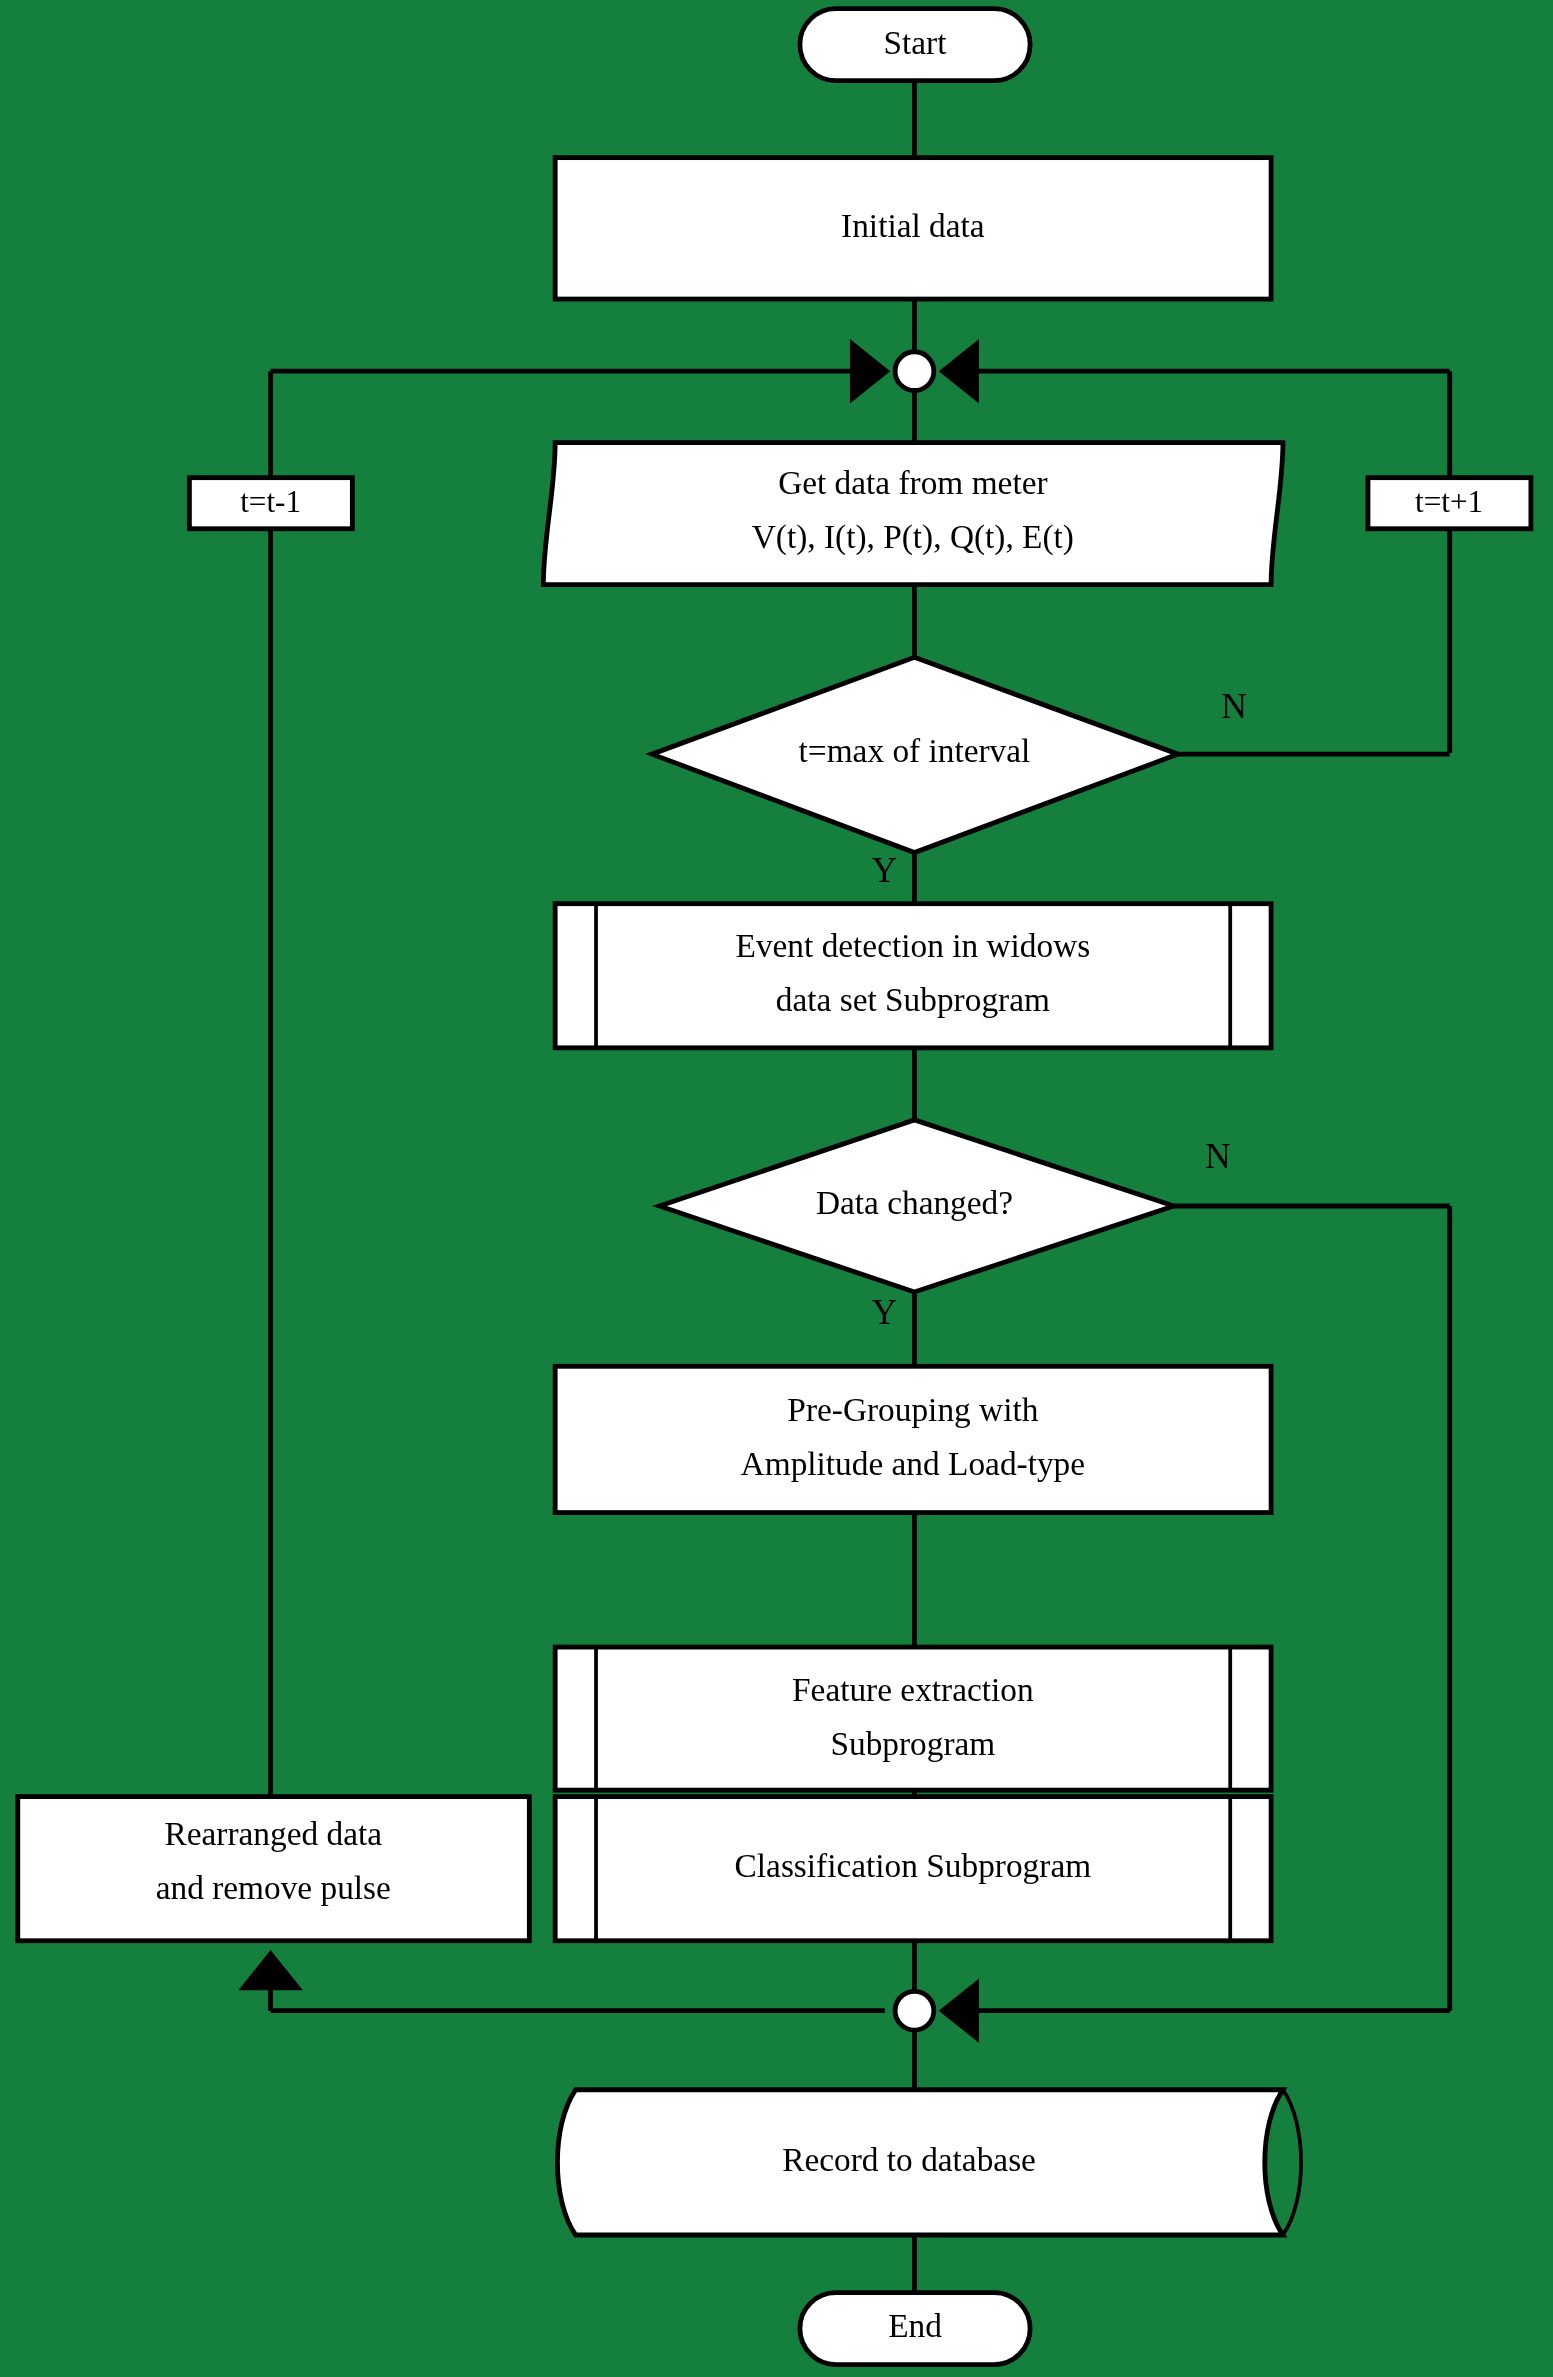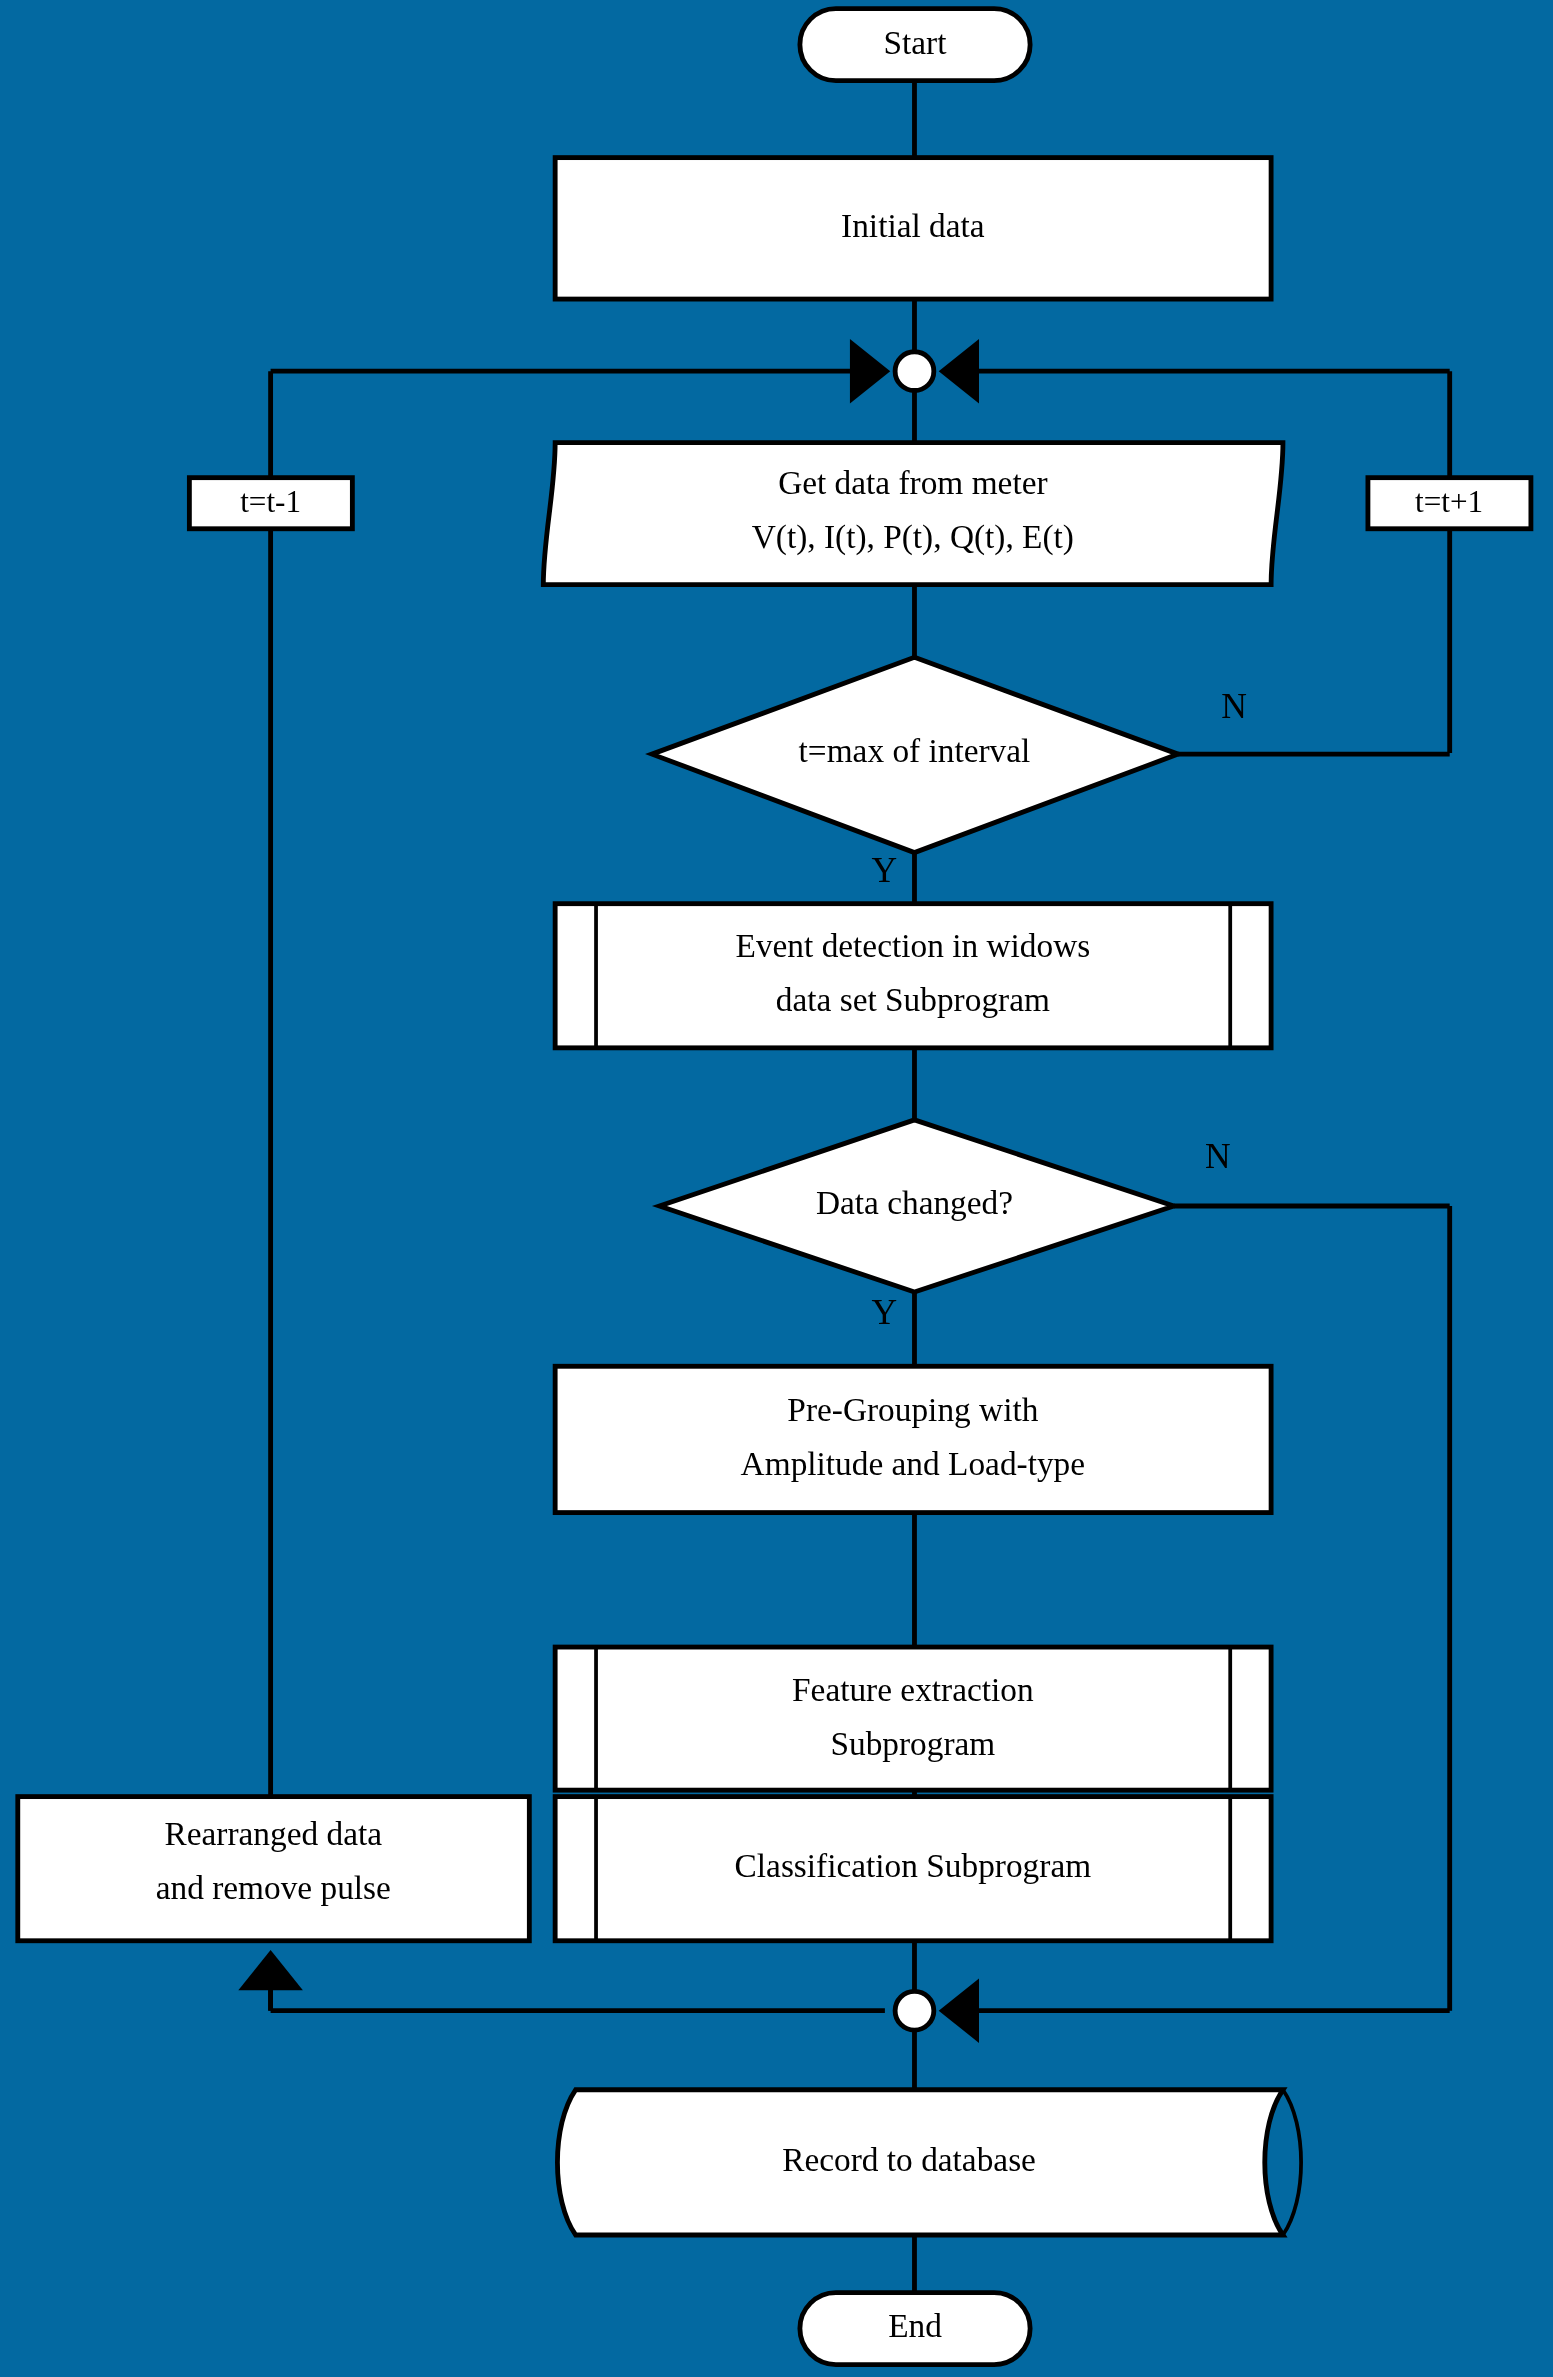--- a/index.html
+++ b/index.html
@@ -7,21 +7,21 @@
     padding: 0;
     background: #ffffff;
   }
   body {
     font-family: "Liberation Serif", "DejaVu Serif", serif;
   }
   #chart-root {
     position: relative;
     width: 1553px;
     height: 2377px;
-    background: #0369a1;
+    background: #15803d;
     overflow: hidden;
     text-decoration: underline;
   }
   svg.flow {
     display: block;
     width: 1553px;
     height: 2377px;
   }
   .shape {
     fill: #ffffff;

